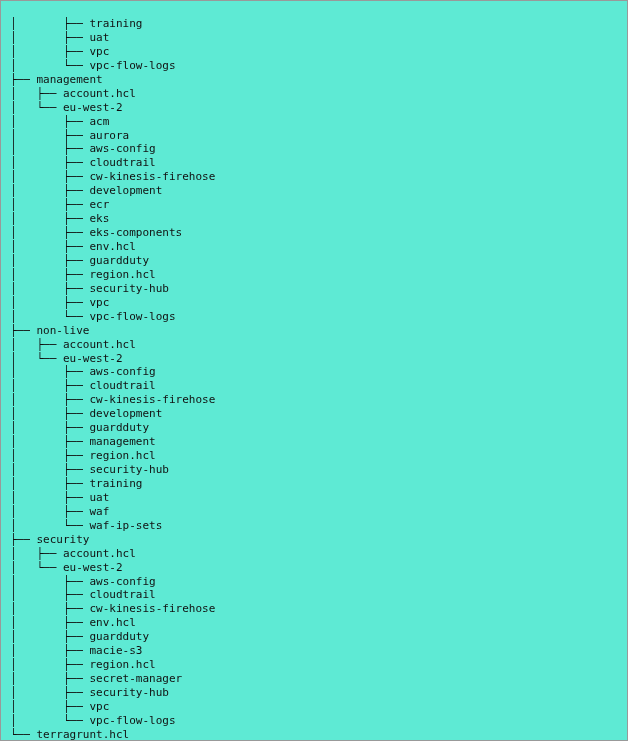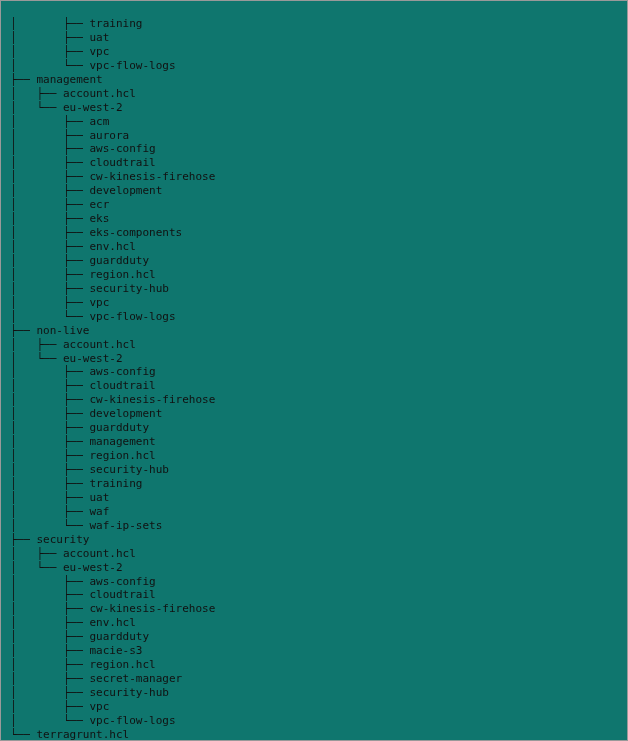--- a/index.html
+++ b/index.html
@@ -11,21 +11,21 @@
     width: 628px;
     height: 741px;
     font-family: "DejaVu Sans Mono", "Liberation Mono", monospace;
   }
   .page {
     position: relative;
     width: 628px;
     height: 741px;
     box-sizing: border-box;
     border: 1px solid #999999;
-    background: #0f766e;
+    background: #5eead4;
     overflow: hidden;
   }
   .tree {
     position: absolute;
     left: 9px;
     top: 5px;
     right: 4px;
     bottom: 4px;
     font-size: 11px;
     line-height: 13.95px;

